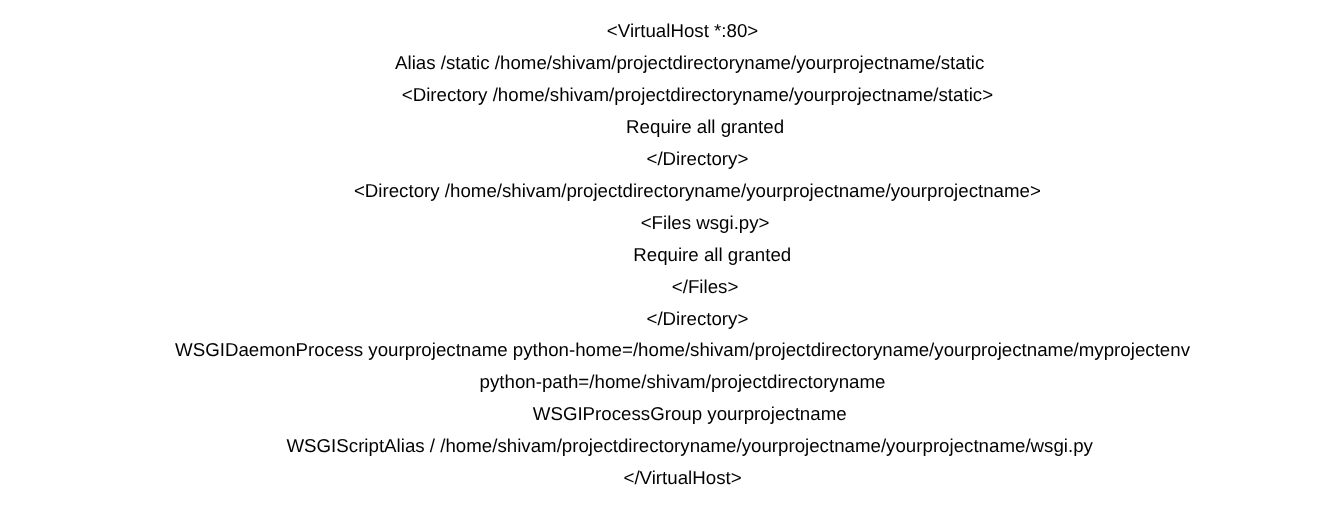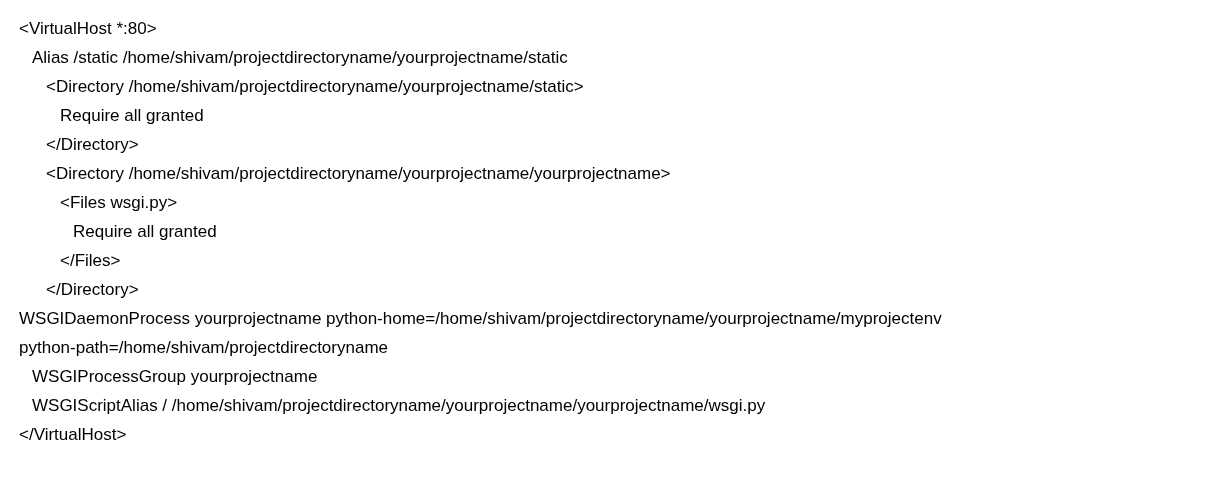--- a/index.html
+++ b/index.html
@@ -13,20 +13,21 @@
     overflow: hidden;
     font-family: "Liberation Sans", sans-serif;
     color: #000000;
   }
   #config-block {
     padding: 14px 0 0 19px;
     font-size: 17px;
     line-height: 29px;
     white-space: pre;
     letter-spacing: 0px;
+    text-align: center;
   }
   .config-line {
     white-space: pre;
     font-family: "Liberation Sans", sans-serif;
     font-size: 17px;
     line-height: 29px;
     color: #000000;
     height: 29px;
   }
   .ind-0 { padding-left: 0px; }

